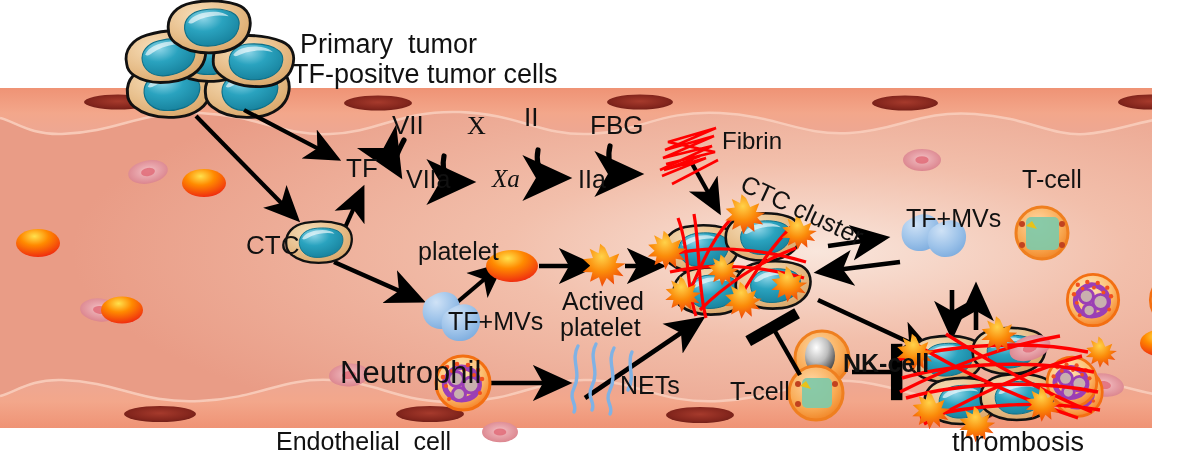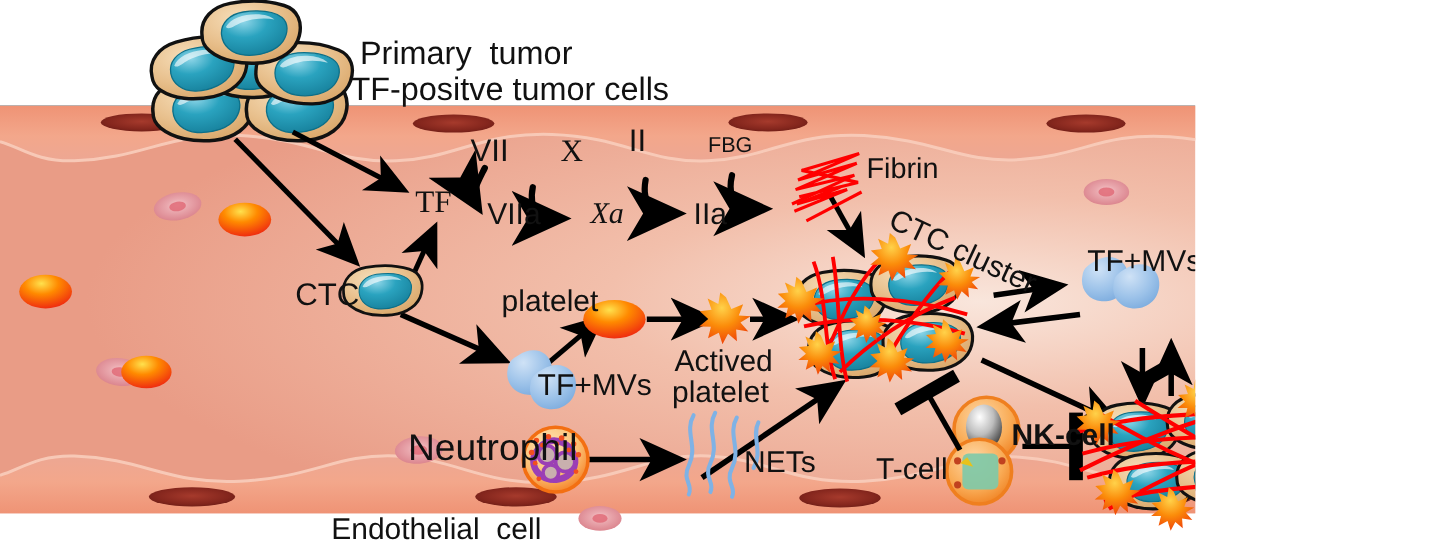--- a/index.html
+++ b/index.html
@@ -1,16 +1,16 @@
 <!DOCTYPE html>
 <html><head>
 <meta charset="utf-8">
 <style>
   html,body{margin:0;padding:0;background:#ffffff;}
-  #stage{position:relative;width:996px;height:460px;overflow:hidden;background:#ffffff;
+  #stage{position:relative;width:1152px;height:460px;overflow:hidden;background:#ffffff;
          font-family:"Liberation Sans",sans-serif;}
   #vessel{position:absolute;left:0;top:88px;width:1200px;height:340px;}
   .lbl{position:absolute;color:#111;white-space:pre;line-height:1.05;}
   svg{display:block;}
   .nosel{user-select:none;}
 </style>
 </head>
 <body>
 
 <div id="stage">
@@ -354,40 +354,41 @@
       <use href="#burst" transform="translate(932,410) scale(0.76)"></use>
       <use href="#burst" transform="translate(1044,404) scale(0.7)"></use>
       <use href="#burst" transform="translate(978,424) scale(0.72)"></use>
       <use href="#burst" transform="translate(1102,352) scale(0.62)"></use>
     </g>
   </svg>
 
   <div class="lbl nosel" style="left:300px;top:30px;font-size:27px;">Primary  tumor</div>
   <div class="lbl nosel" style="left:292px;top:60px;font-size:27px;">TF-positve tumor cells</div>
 
-  <div class="lbl nosel" style="left:346px;top:155px;font-size:26px;font-family:Liberation Serif, serif;">TF</div>
+  <div class="lbl nosel" style="left:346px;top:155px;font-size:26px;">TF</div>
   <div class="lbl nosel" style="left:392px;top:112px;font-size:26px;">VII</div>
   <div class="lbl nosel" style="left:406px;top:166px;font-size:25px;">VIIa</div>
   <div class="lbl nosel" style="left:467px;top:112px;font-size:26px;font-family:'Liberation Serif',serif;">X</div>
   <div class="lbl nosel" style="left:492px;top:166px;font-size:25px;font-family:'Liberation Serif',serif;font-style:italic;">Xa</div>
   <div class="lbl nosel" style="left:524px;top:104px;font-size:26px;">II</div>
   <div class="lbl nosel" style="left:578px;top:166px;font-size:25px;">IIa</div>
-  <div class="lbl nosel" style="left:590px;top:112px;font-size:18px;">FBG</div>
+  <div class="lbl nosel" style="left:590px;top:112px;font-size:26px;">FBG</div>
   <div class="lbl nosel" style="left:722px;top:128px;font-size:24px;">Fibrin</div>
 
   <div class="lbl nosel" style="left:246px;top:232px;font-size:26px;">CTC</div>
   <div class="lbl nosel" style="left:418px;top:238px;font-size:25px;">platelet</div>
   <div class="lbl nosel" style="left:448px;top:308px;font-size:25px;">TF+MVs</div>
   <div class="lbl nosel" style="left:562px;top:288px;font-size:25px;">Actived</div>
   <div class="lbl nosel" style="left:560px;top:314px;font-size:25px;">platelet</div>
 
   <div class="lbl nosel" style="left:340px;top:357px;font-size:31px;">Neutrophil</div>
   <div class="lbl nosel" style="left:620px;top:372px;font-size:25px;">NETs</div>
   <div class="lbl nosel" style="left:276px;top:428px;font-size:25px;">Endothelial  cell</div>
 
   <div class="lbl nosel" style="left:748px;top:170px;font-size:25px;transform:rotate(25deg);transform-origin:left top;">CTC cluster</div>
 
   <div class="lbl nosel" style="left:906px;top:205px;font-size:25px;">TF+MVs</div>
   <div class="lbl nosel" style="left:1022px;top:166px;font-size:25px;">T-cell</div>
   <div class="lbl nosel" style="left:730px;top:378px;font-size:25px;">T-cell</div>
   <div class="lbl nosel" style="left:843px;top:350px;font-size:25px;font-weight:bold;">NK-cell</div>
+  <div class="lbl nosel" style="left:952px;top:428px;font-size:27px;">thrombosis</div>
 
 </div>
 
 </body></html>

